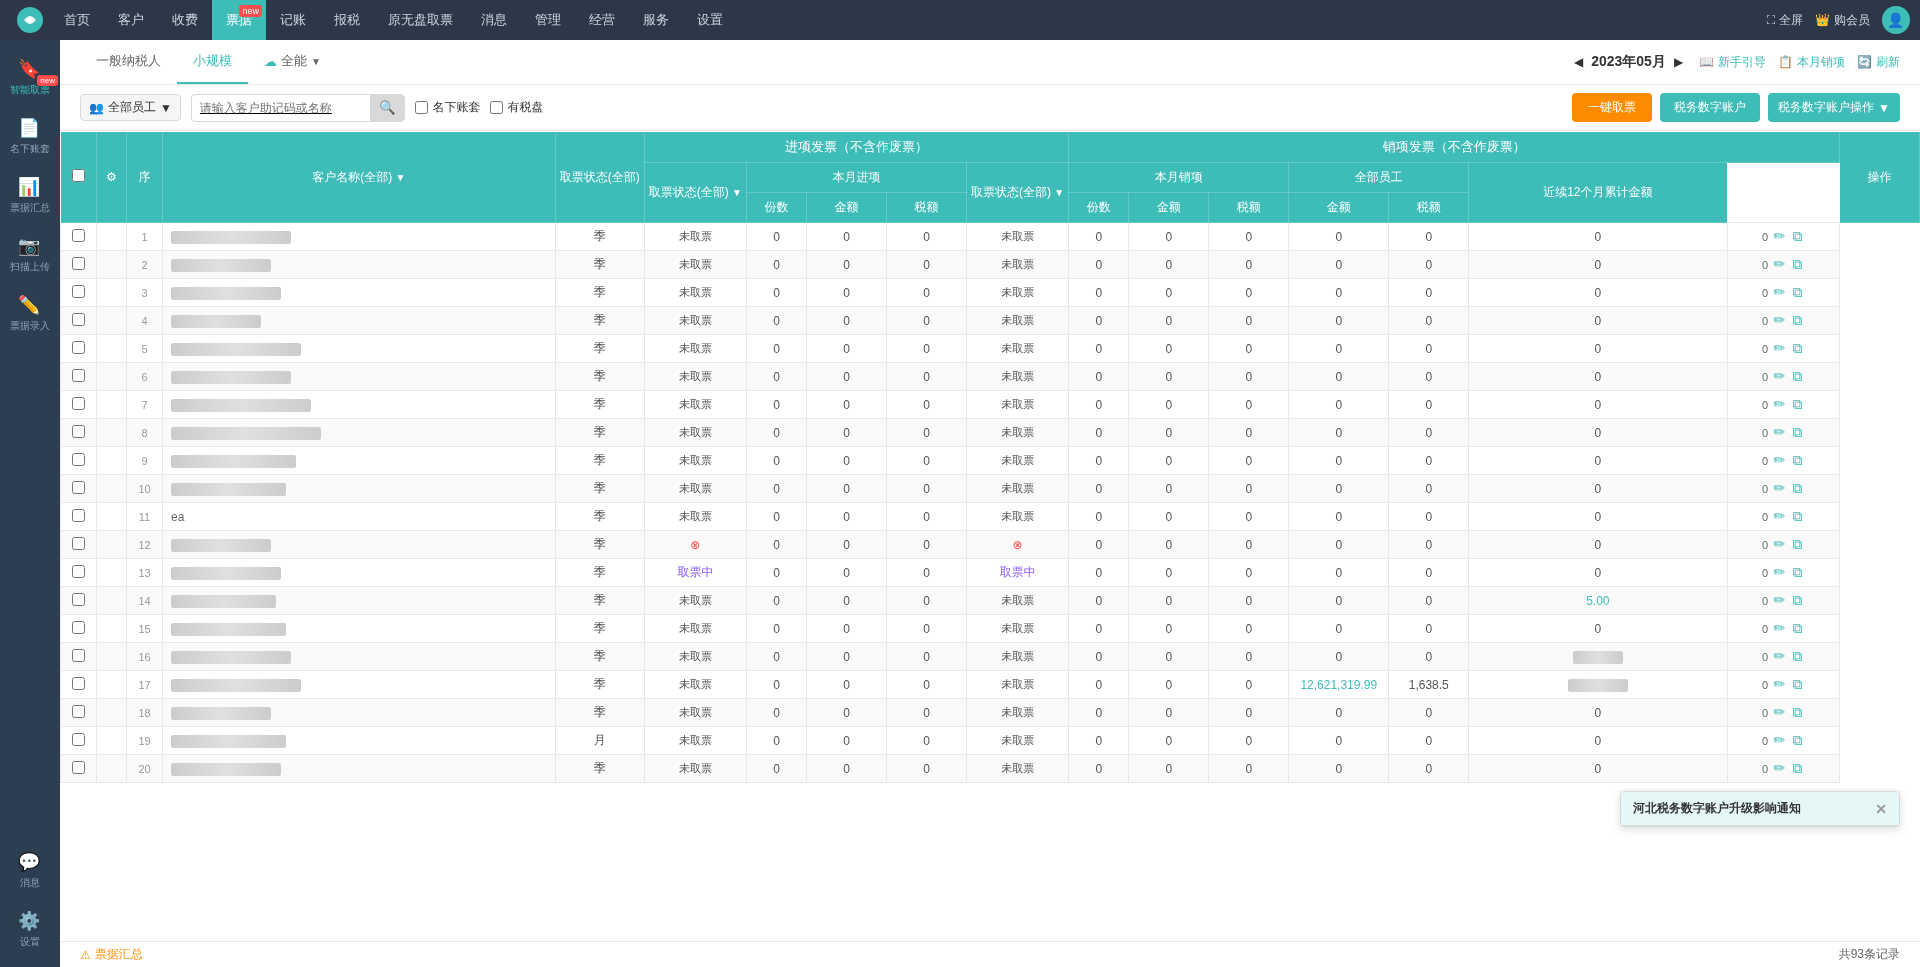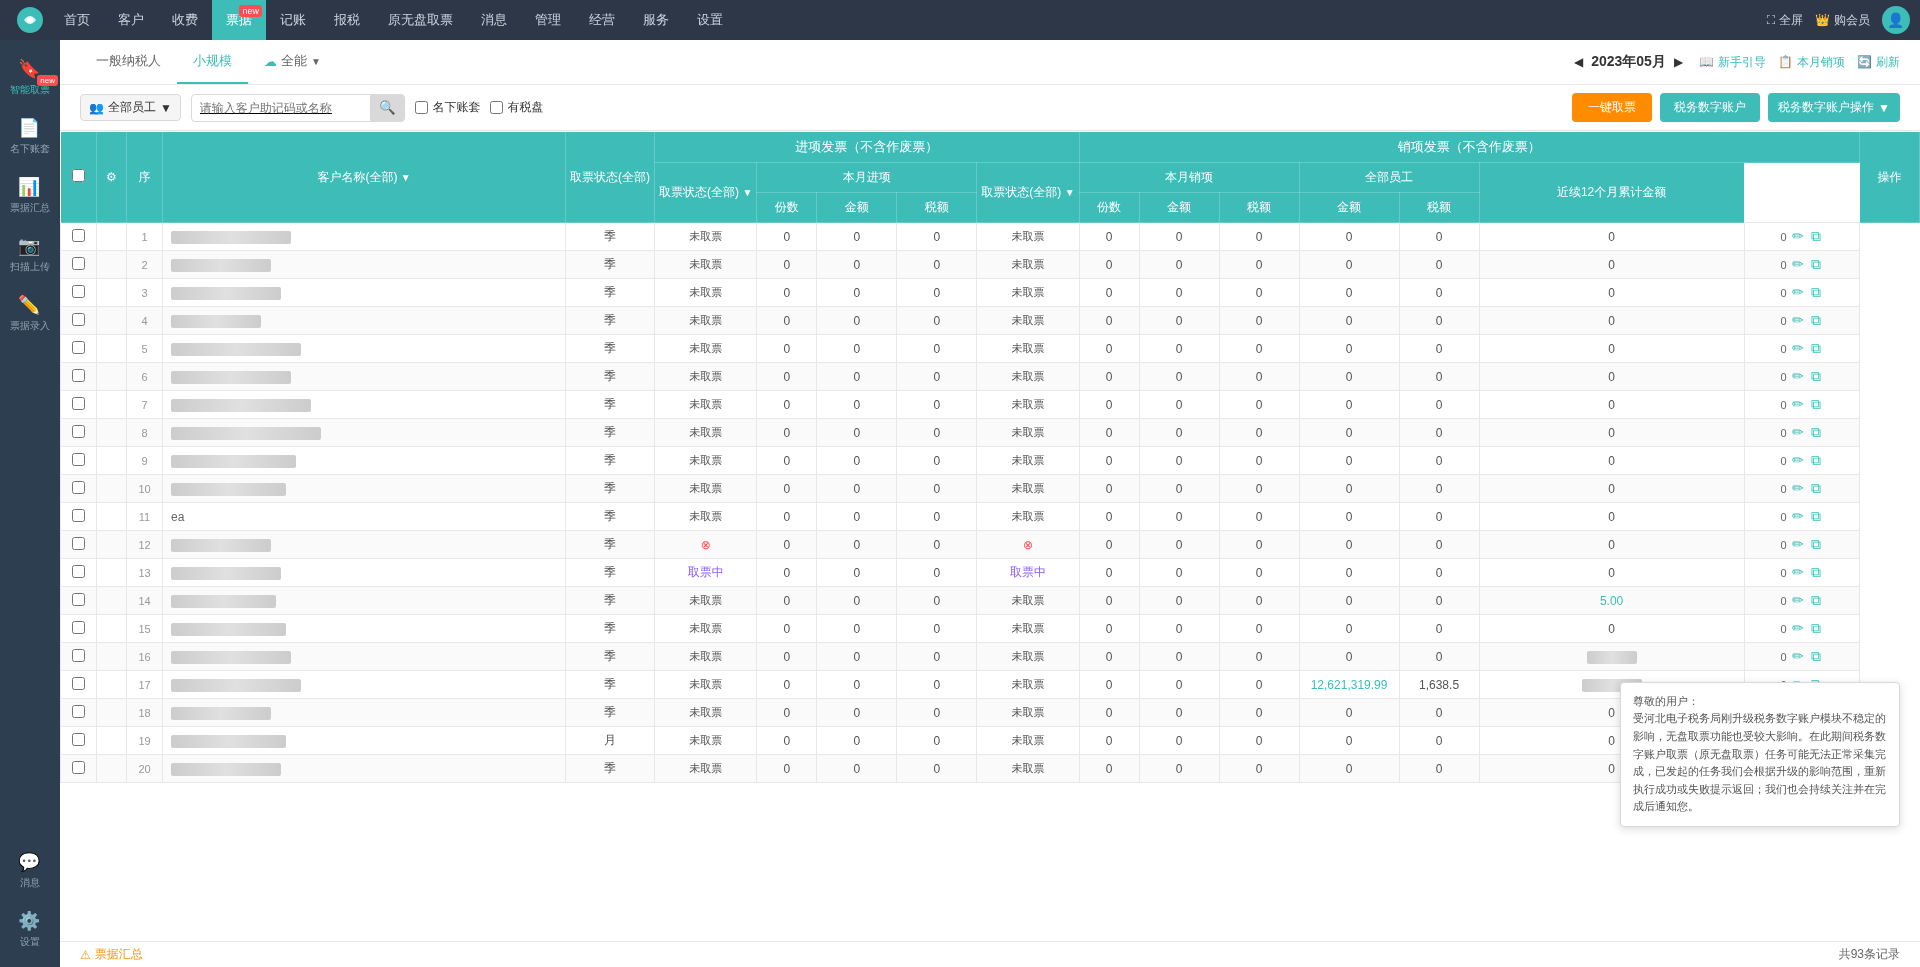--- a/index.html
+++ b/index.html
@@ -262,21 +262,21 @@
             <th rowspan="3" style="width:30px;"><span>⚙</span></th>
             <th rowspan="3" style="width:36px;">序</th>
             <th rowspan="3" style="min-width:180px;">
               <span>客户名称(全部)</span> <span style="font-size:10px">▼</span>
             </th>
             <th rowspan="3" style="width:80px;">
               <span>取票状态(全部)</span>
             </th>
             <th colspan="5" class="header-group">进项发票（不含作废票）</th>
             <th colspan="8" class="header-group">销项发票（不含作废票）</th>
-            <th rowspan="3" style="width:60px;">操作</th>
+            <th rowspan="3" style="width:80px;">操作</th>
           </tr>
           <tr>
             <th rowspan="2" style="width:80px;">
               <span>取票状态(全部)</span> <span style="font-size:10px">▼</span>
             </th>
             <th colspan="3">本月进项</th>
             <th rowspan="2" style="width:80px;">
               <span>取票状态(全部)</span> <span style="font-size:10px">▼</span>
             </th>
             <th colspan="3">本月销项</th>
@@ -767,17 +767,17 @@
       <div class="tax-policy">
         <span>⚠</span>
         <span>票据汇总</span>
       </div>
       <div class="record-count">共93条记录</div>
     </div>
   </div>
 </div>
 
 <div class="notification-popup">
-  <div class="notification-body">
-    <span style="white-space:pre-line">尊敬的用户：
-受河北电子税务局刚升级税务数字账户模块不稳定的影响，无盘取票功能也受较大影响。在此期间税务数字账户取票（原无盘取票）任务可能无法正常采集完成，已发起的任务我们会根据升级的影响范围，重新执行成功或失败提示返回；我们也会持续关注并在完成后通知您。</span>
+  <div class="notification-header">
+    <span>河北税务数字账户升级影响通知</span>
+    <span class="notification-close">✕</span>
   </div>
 </div>
 
 </body></html>

